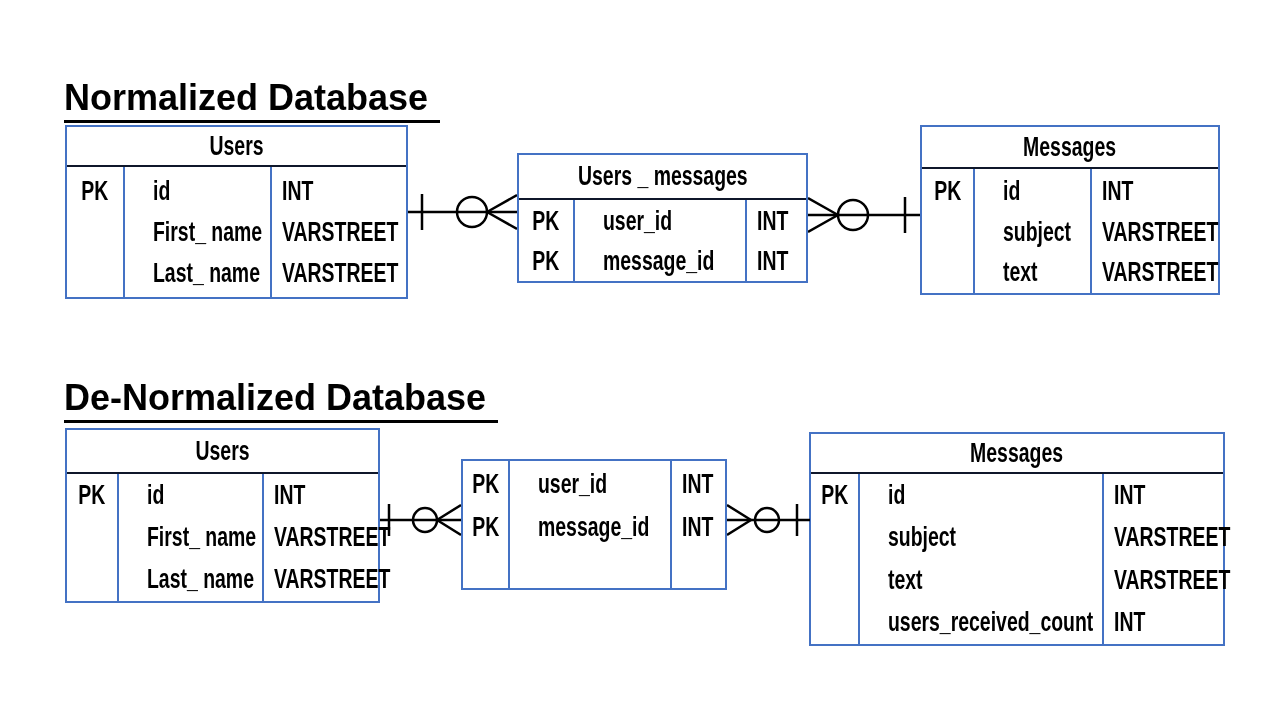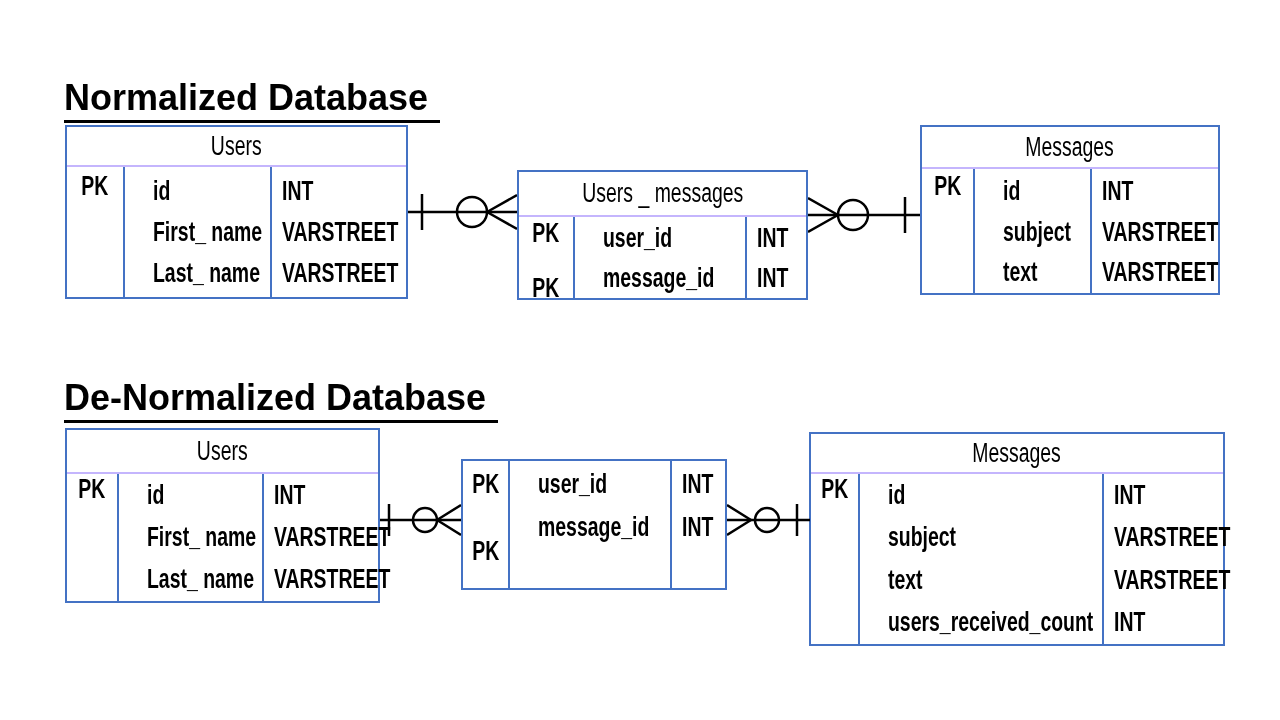--- a/index.html
+++ b/index.html
@@ -12,39 +12,39 @@
     border-bottom:3px solid #000;padding:0 12px 2px 0;line-height:1.1;white-space:nowrap;
   }
   #title1{left:64px;top:78px;}
   #title2{left:64px;top:378px;}
 
   .etable{
     position:absolute;border:2px solid #4472C4;background:#fff;
     display:flex;flex-direction:column;box-sizing:border-box;
   }
   .ehead{
-    border-bottom:2px solid #c4b5fd;display:flex;align-items:center;justify-content:center;
-    font-size:27px;font-weight:400;flex:0 0 auto;
+    border-bottom:2px solid #0f172a;display:flex;align-items:center;justify-content:center;
+    font-size:27px;font-weight:700;flex:0 0 auto;
   }
   .ehead > span{display:inline-block;transform:scaleX(0.72);transform-origin:50% 50%;white-space:nowrap;}
   .ebody{flex:1;display:flex;min-height:0;}
   .col{display:flex;flex-direction:column;box-sizing:border-box;}
-  .keycol{border-right:2px solid #4472C4;align-items:center;flex:0 0 auto;gap:24px;}
+  .keycol{border-right:2px solid #4472C4;align-items:center;flex:0 0 auto;}
   .namecol{border-right:2px solid #4472C4;padding-left:28px;flex:0 0 auto;}
   .typecol{padding-left:10px;flex:1;}
   .cell{display:flex;align-items:center;font-weight:700;font-size:27px;white-space:nowrap;}
   .cell > span{display:inline-block;transform:scaleX(0.72);transform-origin:0 50%;white-space:nowrap;}
   .keycol .cell{justify-content:center;width:100%;}
   .keycol .cell > span{transform-origin:50% 50%;}
 
   
   #t1{left:65px;top:125px;width:343px;height:174px;} #t1 .ehead{height:38px;}
   #t1 .keycol{width:58px;} #t1 .namecol{width:147px;} #t1 .cell{height:41px;} #t1 .col{padding-top:4px;}
 
-  #t2{left:517px;top:170px;width:291px;height:130px;} #t2 .ehead{height:43px;}
+  #t2{left:517px;top:153px;width:291px;height:130px;} #t2 .ehead{height:43px;}
   #t2 .keycol{width:56px;} #t2 .namecol{width:172px;} #t2 .cell{height:42px;} #t2 .col{padding-top:1px;}
 
   #t3{left:920px;top:125px;width:300px;height:170px;} #t3 .ehead{height:40px;}
   #t3 .keycol{width:53px;} #t3 .namecol{width:117px;} #t3 .cell{height:42px;} #t3 .col{padding-top:2px;}
 
   #t4{left:65px;top:428px;width:315px;height:175px;} #t4 .ehead{height:42px;}
   #t4 .keycol{width:52px;} #t4 .namecol{width:145px;} #t4 .cell{height:43px;} #t4 .col{padding-top:0px;}
 
   #t5{left:461px;top:459px;width:266px;height:131px;} #t5 .ehead{height:39px;}
   #t5 .keycol{width:47px;} #t5 .namecol{width:162px;} #t5 .cell{height:43px;} #t5 .col{padding-top:2px;}

